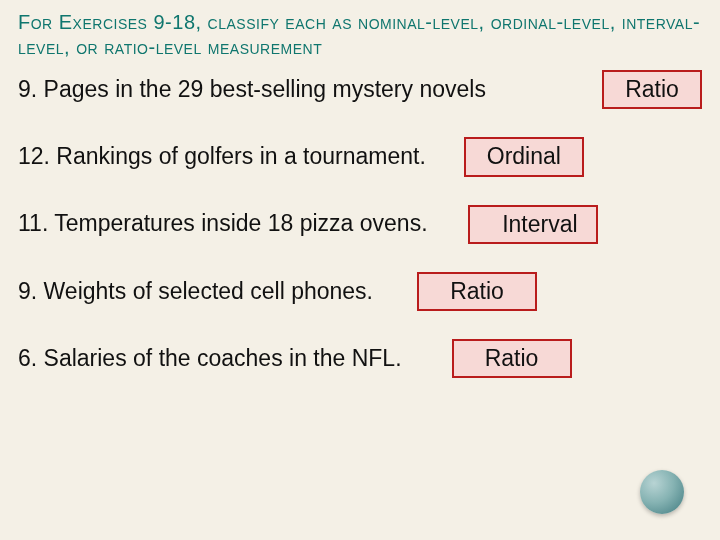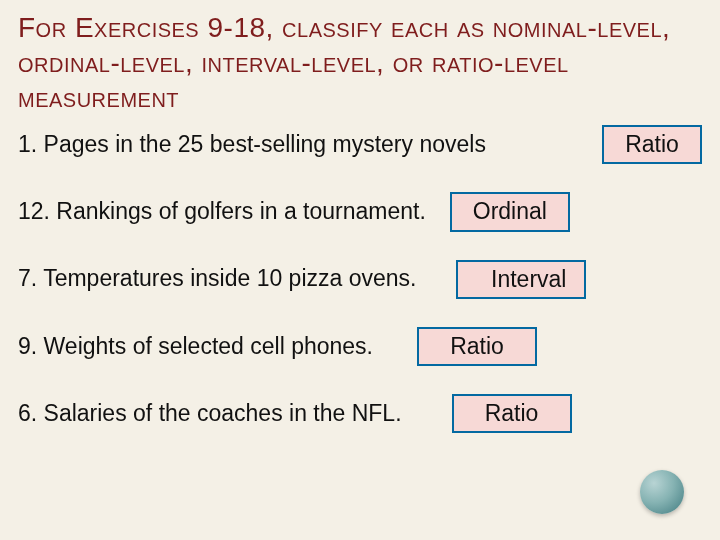--- a/index.html
+++ b/index.html
@@ -9,50 +9,50 @@
     background: #f4f0e6;
     position: relative;
   }
   .slide {
     width: 720px;
     height: 540px;
     padding: 10px 18px 0 18px;
     position: relative;
   }
   .title {
-    font-size: 28px;
+    font-size: 20px;
     line-height: 1.25;
     font-variant: small-caps;
     letter-spacing: 0.5px;
-    color: #7f1d1d;
+    color: #0f766e;
     margin-bottom: 8px;
   }
   .row {
     display: flex;
     align-items: center;
     margin-top: 24px;
   }
   .q {
     font-size: 23px;
     color: #111;
     line-height: 1.2;
   }
   .ans {
     display: inline-block;
-    border: 2px solid #0369a1;
+    border: 2px solid #b91c1c;
     background: #f7d9d6;
     padding: 5px 18px;
     font-size: 23px;
     color: #111;
     text-align: center;
     line-height: 1.1;
   }
   .row1 .q { flex: 1 1 auto; }
   .row1 .ans { margin-left: 18px; min-width: 100px; }
-  .row2 .ans { margin-left: 24px; min-width: 120px; text-align: center; }
+  .row2 .ans { margin-left: 38px; min-width: 120px; text-align: center; }
   .row3 .ans { margin-left: 40px; min-width: 130px; text-align: right;}
   .row4 .ans { margin-left: 44px; min-width: 120px; padding:5px 26px;}
   .row5 .ans { margin-left: 50px; min-width: 120px; padding:5px 26px;}
   .row { margin-top: 28px; }
   .row.row1 { margin-top: 10px; }
   .circle {
     position: absolute;
     right: 36px;
     bottom: 26px;
     width: 44px;
@@ -62,31 +62,31 @@
     box-shadow: 0 2px 4px rgba(0,0,0,0.25);
   }
 </style>
 </head>
 <body>
 
 <div class="slide">
   <div class="title">For Exercises 9-18, classify each as nominal-level, ordinal-level, interval-level, or ratio-level measurement</div>
 
   <div class="row row1">
-    <span class="q">1. Pages in the 25 best-selling mystery novels</span>
+    <span class="q">9. Pages in the 29 best-selling mystery novels</span>
     <span class="ans">Ratio</span>
   </div>
 
   <div class="row row2">
     <span class="q">12. Rankings of golfers in a tournament.</span>
     <span class="ans">Ordinal</span>
   </div>
 
   <div class="row row3">
-    <span class="q">7. Temperatures inside 10 pizza ovens.</span>
+    <span class="q">11. Temperatures inside 18 pizza ovens.</span>
     <span class="ans">Interval</span>
   </div>
 
   <div class="row row4">
     <span class="q">9. Weights of selected cell phones.</span>
     <span class="ans">Ratio</span>
   </div>
 
   <div class="row row5">
     <span class="q">6. Salaries of the coaches in the NFL.</span>

